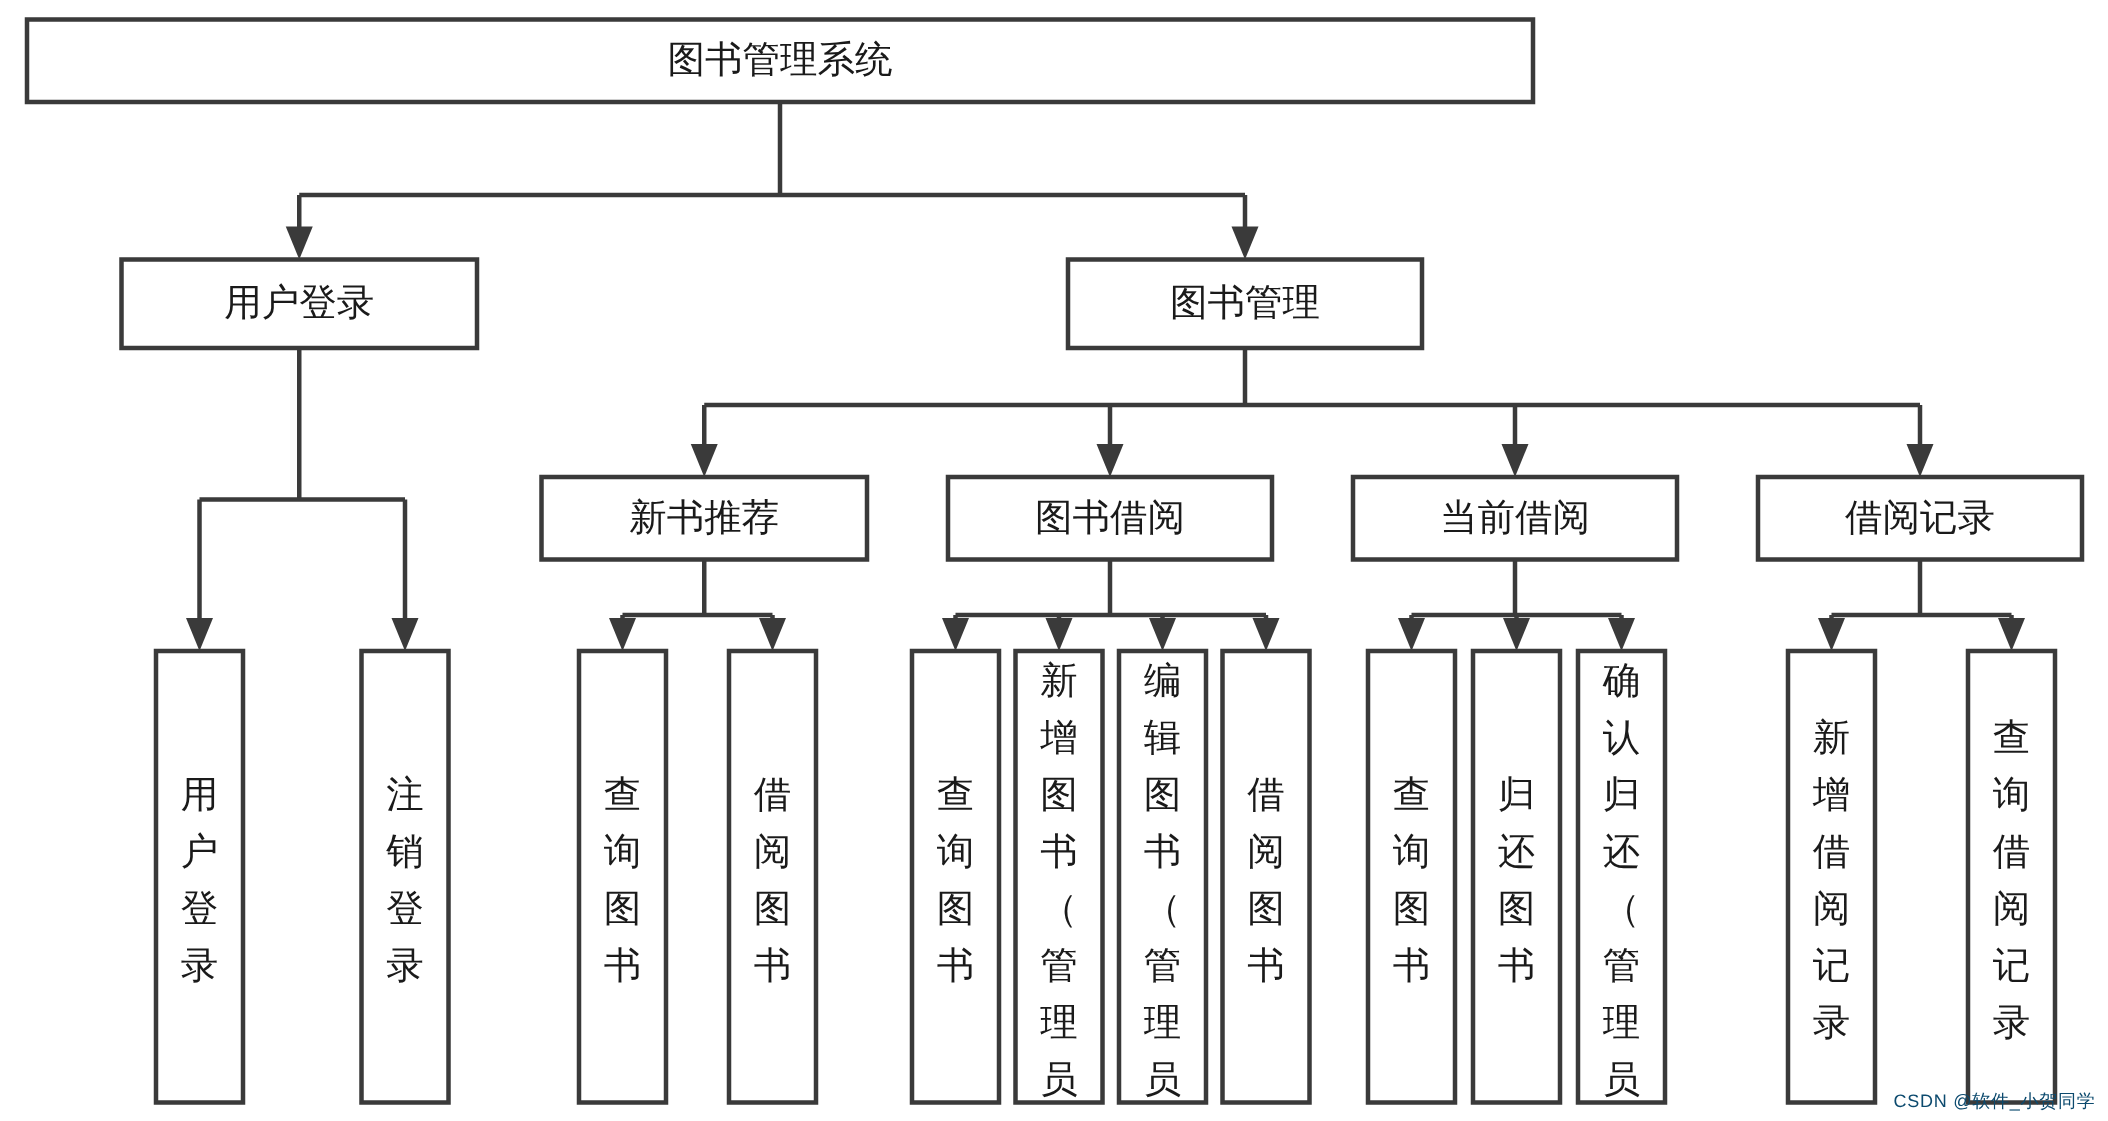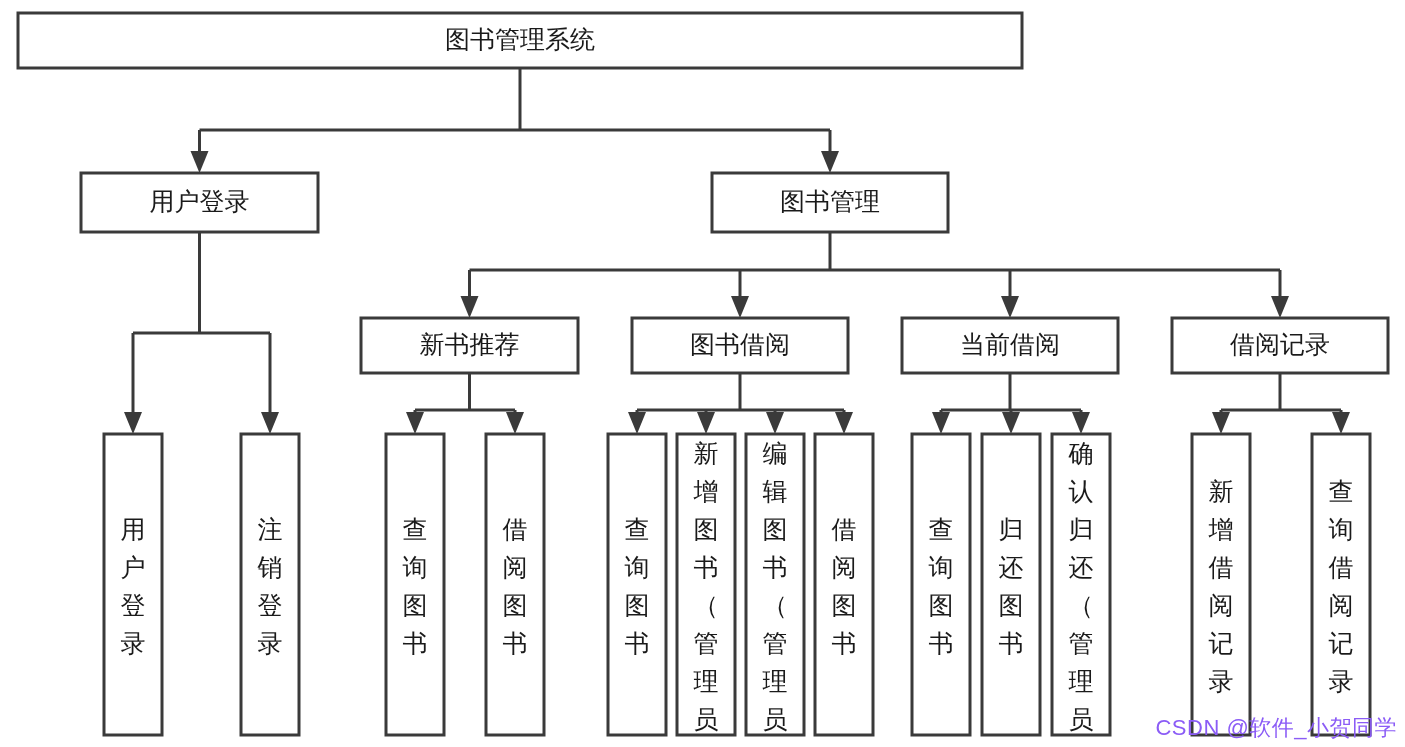--- a/index.html
+++ b/index.html
@@ -54,22 +54,22 @@
     fill: #1a1a1a;
     font-size: 25px;
     text-anchor: middle;
     white-space: pre;
   }
   .watermark {
     position: absolute;
     right: 8px;
     bottom: 4px;
     font-family: "Liberation Sans", "DejaVu Sans", sans-serif;
-    font-size: 22px;
-    color: #8b5cf6;
+    font-size: 12px;
+    color: #0c4a6e;
     letter-spacing: 0.5px;
     user-select: none;
     pointer-events: none;
   }
 </style>
 </head>
 <body>
 
 <div id="diagram-root">
 

